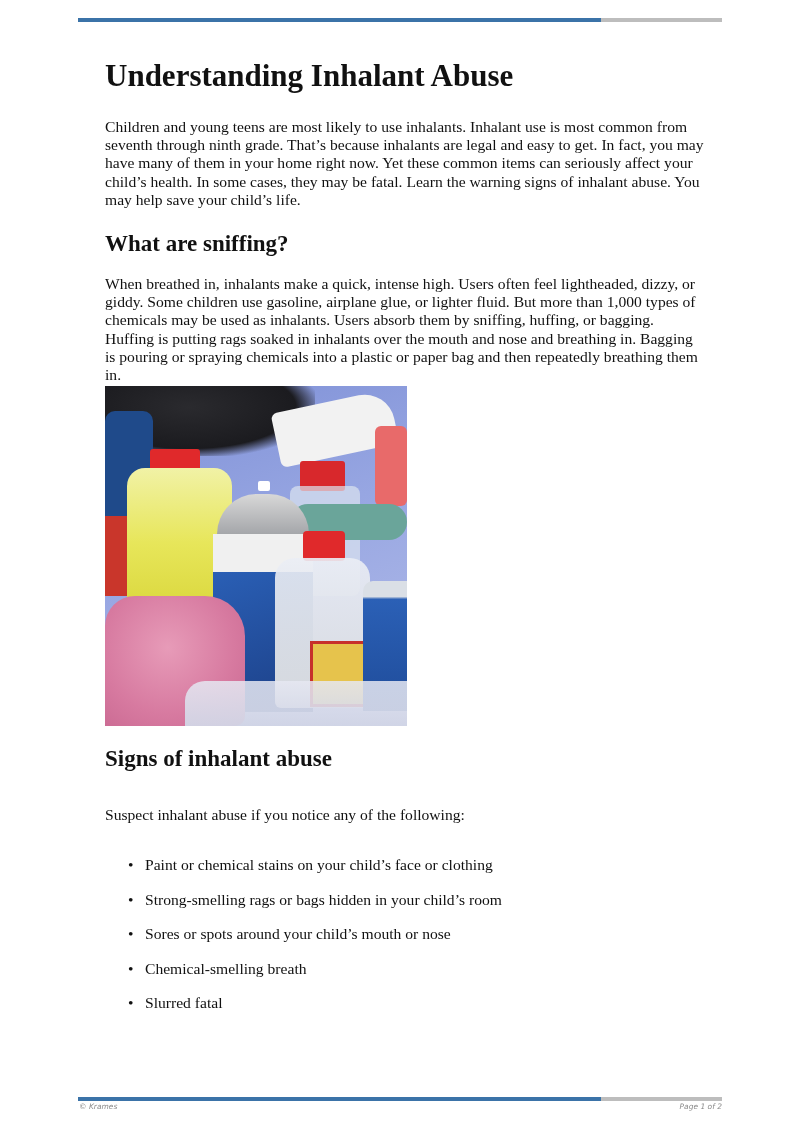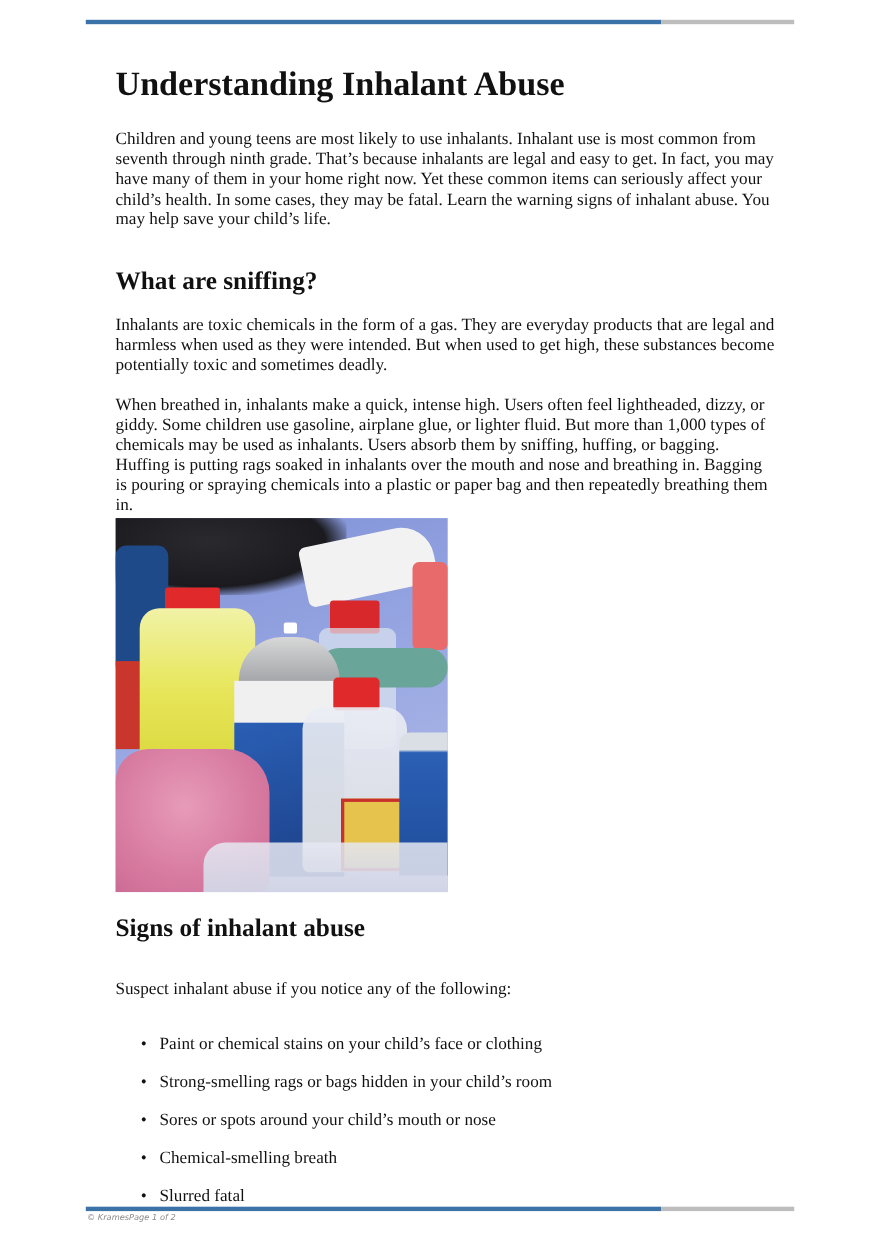--- a/index.html
+++ b/index.html
@@ -7,49 +7,48 @@
          font-family: "Liberation Serif", "DejaVu Serif", serif; color: #111; }
   .bar { position: absolute; left: 78px; width: 644px; height: 4px; display: flex; }
   .bar .blue { width: 523px; background: #3b73a8; }
   .bar .gray { flex: 1; background: #bdbdbd; }
   .bar.top { top: 18px; }
   .bar.bottom { top: 1097px; }
   .content { position: absolute; left: 105px; top: 56px; width: 600px; }
   h1 { font-size: 31px; font-weight: bold; margin: 0 0 22px 0; line-height: 40px; letter-spacing: 0; }
   h2 { font-size: 23px; font-weight: bold; margin: 0; line-height: 30px; }
   p { font-size: 15.6px; line-height: 18.2px; margin: 0; }
-  .intro { margin-bottom: 32px; }
+  .intro { margin-bottom: 20px; }
   .h-what { margin-bottom: 16px; }
   .p-what1 { margin-bottom: 18px; }
   .p-what2 { margin-bottom: 2px; }
   .photo { width: 302px; height: 340px; position: relative; overflow: hidden;
            background: linear-gradient(160deg, #7d8fd6 0%, #97a6e2 45%, #b4bde9 100%); margin-bottom: 18px; }
   .photo .shape { position: absolute; }
   .h-signs { margin-bottom: 32px; }
   .lead { margin-bottom: 32px; }
   ul { margin: 0; padding: 0 0 0 40px; list-style: none; }
   li { font-size: 15.6px; line-height: 18.2px; margin-bottom: 16.2px; position: relative; }
   li .bullet { position: absolute; left: -17px; top: 0; }
   .footer { position: absolute; top: 1102px; left: 79px; width: 643px; font-family: "DejaVu Sans", sans-serif;
-            font-style: italic; font-size: 7.5px; color: #8a8a8a; display: flex; }
+            font-style: italic; font-size: 7.5px; color: #8a8a8a; display: flex; justify-content: space-between; }
 </style>
 </head>
 <body>
 
 <div class="bar top">
   <div class="blue"></div>
   <div class="gray"></div>
 </div>
 
 <div class="content">
   <h1>Understanding Inhalant Abuse</h1>
   <p class="intro">Children and young teens are most likely to use inhalants. Inhalant use is most common from seventh through ninth grade. That’s because inhalants are legal and easy to get. In fact, you may have many of them in your home right now. Yet these common items can seriously affect your child’s health. In some cases, they may be fatal. Learn the warning signs of inhalant abuse. You may help save your child’s life.</p>
 
   <h2 class="h-what">What are sniffing?</h2>
-  <p class="p-what1">Inhalants are toxic chemicals in the form of a gas. They are everyday products that are legal and harmless when used as they were intended. But when used to get high, these substances become potentially toxic and sometimes deadly.</p>
   <p class="p-what2">When breathed in, inhalants make a quick, intense high. Users often feel lightheaded, dizzy, or giddy. Some children use gasoline, airplane glue, or lighter fluid. But more than 1,000 types of chemicals may be used as inhalants. Users absorb them by sniffing, huffing, or bagging. Huffing is putting rags soaked in inhalants over the mouth and nose and breathing in. Bagging is pouring or spraying chemicals into a plastic or paper bag and then repeatedly breathing them in.</p>
 
   <div class="photo" title="Household cleaning products: spray bottles, aerosol can, bottles, pink cloth and feather duster in a plastic caddy">
 
     <div class="shape" style="left:0;top:0;width:210px;height:70px;background:radial-gradient(ellipse at 40% 30%,#2a2a2e 0%,#1b1b1f 60%,rgba(30,30,35,0) 75%);"></div>
 
     <div class="shape" style="left:0;top:25px;width:48px;height:110px;background:#1f4a8a;border-radius:10px 10px 0 0;"></div>
     <div class="shape" style="left:0;top:130px;width:30px;height:80px;background:#c9362b;"></div>
 
     <div class="shape" style="left:170px;top:15px;width:120px;height:55px;background:#f2f2f2;border-radius:6px 30px 6px 6px;transform:rotate(-12deg);"></div>

